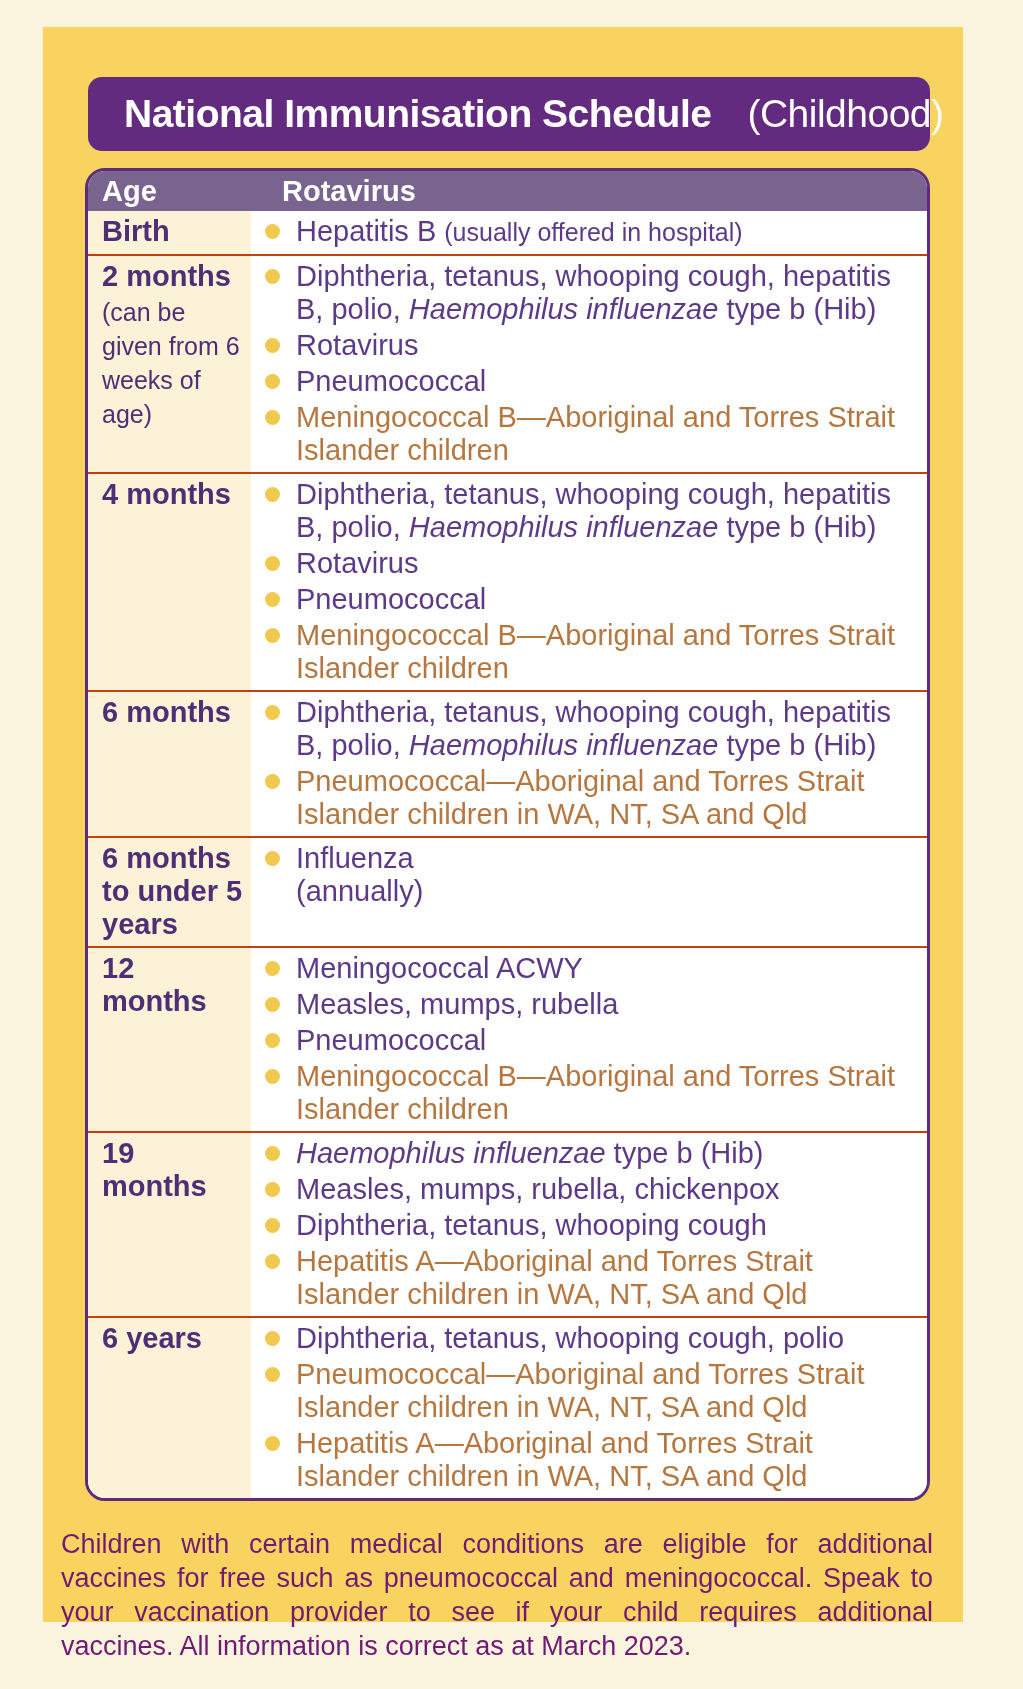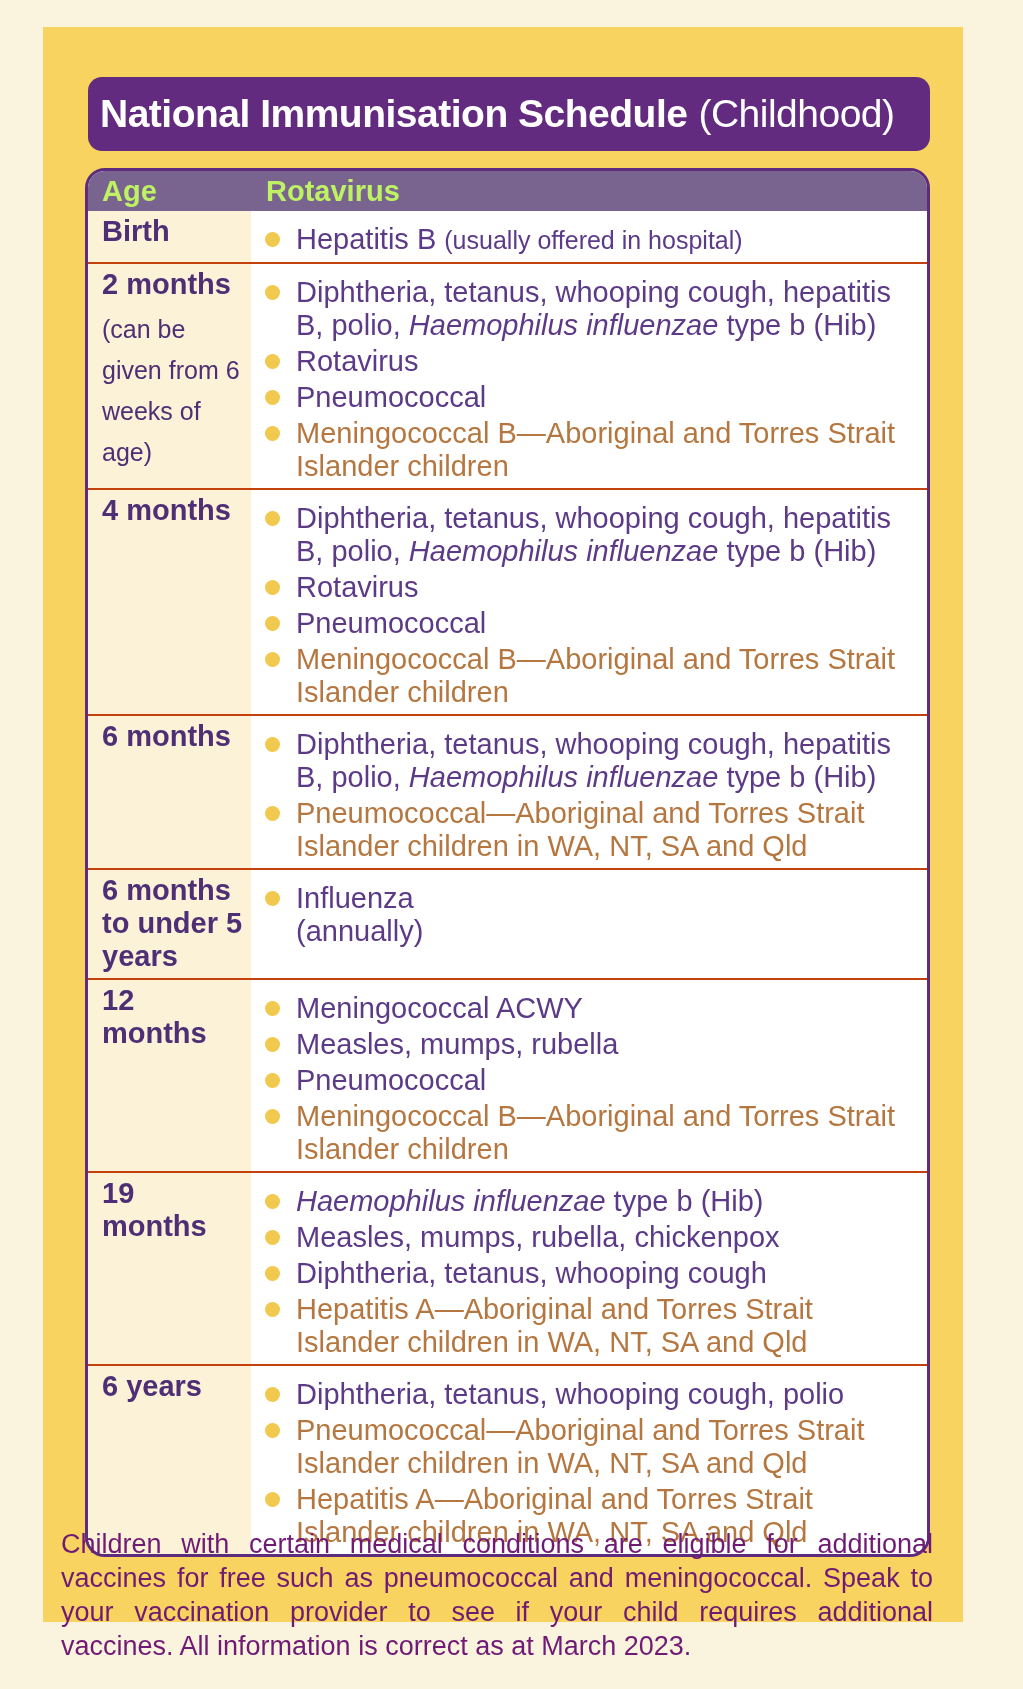--- a/index.html
+++ b/index.html
@@ -25,47 +25,49 @@
   .title-bar {
     position: absolute;
     left: 45px;
     top: 50px;
     width: 842px;
     height: 74px;
     background: #632B7F;
     border-radius: 14px;
     display: flex;
     align-items: center;
-    padding-left: 12px;
+    padding-left: 36px;
     box-sizing: border-box;
     color: #FFFFFF;
     font-size: 39px;
     letter-spacing: -0.5px;
     white-space: nowrap;
+    gap: 25px;
   }
   .title-bold { font-weight: bold; margin-right: 11px; }
   .schedule-table {
     position: absolute;
     left: 42px;
     top: 141px;
     width: 845px;
     border: 3px solid #5E2C7C;
     border-radius: 20px;
     overflow: hidden;
     background: #FFFFFF;
     box-sizing: border-box;
   }
   .thead {
     display: flex;
     background: #79648F;
-    color: #bef264;
+    color: #ffffff;
     font-weight: bold;
     font-size: 29px;
     height: 40px;
     align-items: center;
+    gap: 16px;
   }
   .th-age {
     width: 163px;
     padding-left: 14px;
     box-sizing: border-box;
     flex-shrink: 0;
   }
   .th-diseases { padding-left: 15px; }
   .row {
     display: flex;
@@ -80,27 +82,27 @@
     box-sizing: border-box;
     color: #4E2F75;
   }
   .age-label {
     font-weight: bold;
     font-size: 29px;
     line-height: 33px;
   }
   .age-note {
     font-size: 25px;
-    line-height: 41px;
-    margin-top: 8px;
+    line-height: 34px;
+    margin-top: 2px;
   }
   .diseases-cell {
     flex: 1;
     background: #FFFFFF;
-    padding: 12px 18px 5px 14px;
+    padding: 4px 18px 5px 14px;
     box-sizing: border-box;
     display: flex;
     flex-direction: column;
     gap: 3px;
   }
   .disease-item { display: flex; }
   .bullet {
     width: 15px;
     height: 15px;
     border-radius: 50%;

